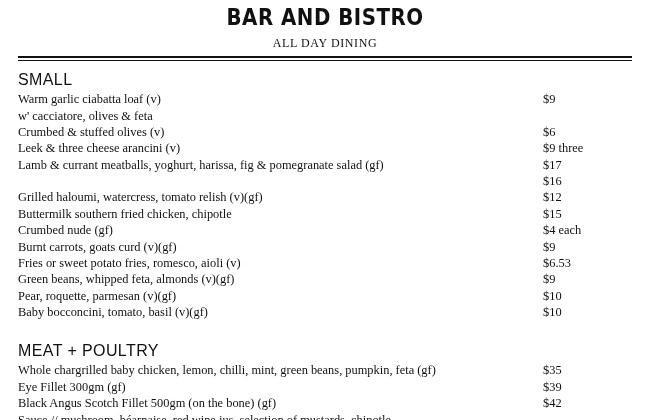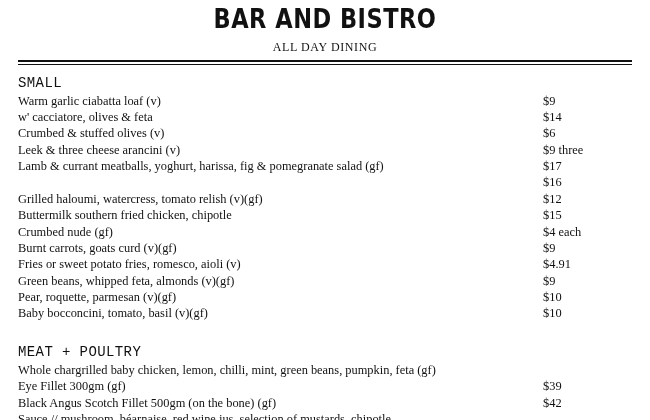--- a/index.html
+++ b/index.html
@@ -18,21 +18,21 @@
   .page {
     position: relative;
     width: 650px;
     height: 420px;
     padding: 0 18px;
   }
   .title {
     text-align: center;
     font-family: "DejaVu Sans", sans-serif;
     font-weight: bold;
-    font-size: 25px;
+    font-size: 22px;
     letter-spacing: 0.5px;
     margin-top: 6px;
     line-height: 1.1;
     font-stretch: condensed;
     transform: scaleY(1.05);
   }
   .subtitle {
     text-align: center;
     font-family: "Liberation Serif", serif;
     font-size: 12px;
@@ -46,22 +46,22 @@
     border-top: 2px solid #111;
   }
   .rule-thin {
     border-top: 1px solid #111;
     margin-top: 2px;
   }
   .section {
     margin-top: 10px;
   }
   .section-title {
-    font-family: Liberation Mono, monospace;
-    font-size: 14px;
+    font-family: Liberation Sans, sans-serif;
+    font-size: 16px;
     letter-spacing: 0.4px;
     margin-bottom: 2px;
   }
   .items {
     display: block;
   }
   .row {
     display: flex;
     align-items: flex-end;
     font-size: 12.4px;
@@ -99,21 +99,20 @@
     <div class="section-title">SMALL</div>
     <div class="items">
       <div class="row">
         <span class="name">Warm garlic ciabatta loaf (v)</span>
         <span class="spacer"></span>
         <span class="price">$9</span>
       </div>
       <div class="row">
         <span class="name">w' cacciatore, olives &amp; feta</span>
         <span class="spacer"></span>
-        <span class="price">$14</span>
       </div>
       <div class="row">
         <span class="name">Crumbed &amp; stuffed olives (v)</span>
         <span class="spacer"></span>
         <span class="price">$6</span>
       </div>
       <div class="row">
         <span class="name">Leek &amp; three cheese arancini (v)</span>
         <span class="spacer"></span>
         <span class="price">$9 three</span>
@@ -143,21 +142,21 @@
         <span class="price">$4 each</span>
       </div>
       <div class="row">
         <span class="name">Burnt carrots, goats curd (v)(gf)</span>
         <span class="spacer"></span>
         <span class="price">$9</span>
       </div>
       <div class="row">
         <span class="name">Fries or sweet potato fries, romesco, aioli (v)</span>
         <span class="spacer"></span>
-        <span class="price">$4.91</span>
+        <span class="price">$6.53</span>
       </div>
       <div class="row">
         <span class="name">Green beans, whipped feta, almonds (v)(gf)</span>
         <span class="spacer"></span>
         <span class="price">$9</span>
       </div>
       <div class="row">
         <span class="name">Pear, roquette, parmesan (v)(gf)</span>
         <span class="spacer"></span>
         <span class="price">$10</span>
@@ -171,20 +170,21 @@
   </div>
 
   <div class="section-gap"></div>
 
   <div class="section">
     <div class="section-title">MEAT + POULTRY</div>
     <div class="items">
       <div class="row">
         <span class="name">Whole chargrilled baby chicken, lemon, chilli, mint, green beans, pumpkin, feta (gf)</span>
         <span class="spacer"></span>
+        <span class="price">$35</span>
       </div>
       <div class="row">
         <span class="name">Eye Fillet 300gm (gf)</span>
         <span class="spacer"></span>
         <span class="price">$39</span>
       </div>
       <div class="row">
         <span class="name">Black Angus Scotch Fillet 500gm (on the bone) (gf)</span>
         <span class="spacer"></span>
         <span class="price">$42</span>

